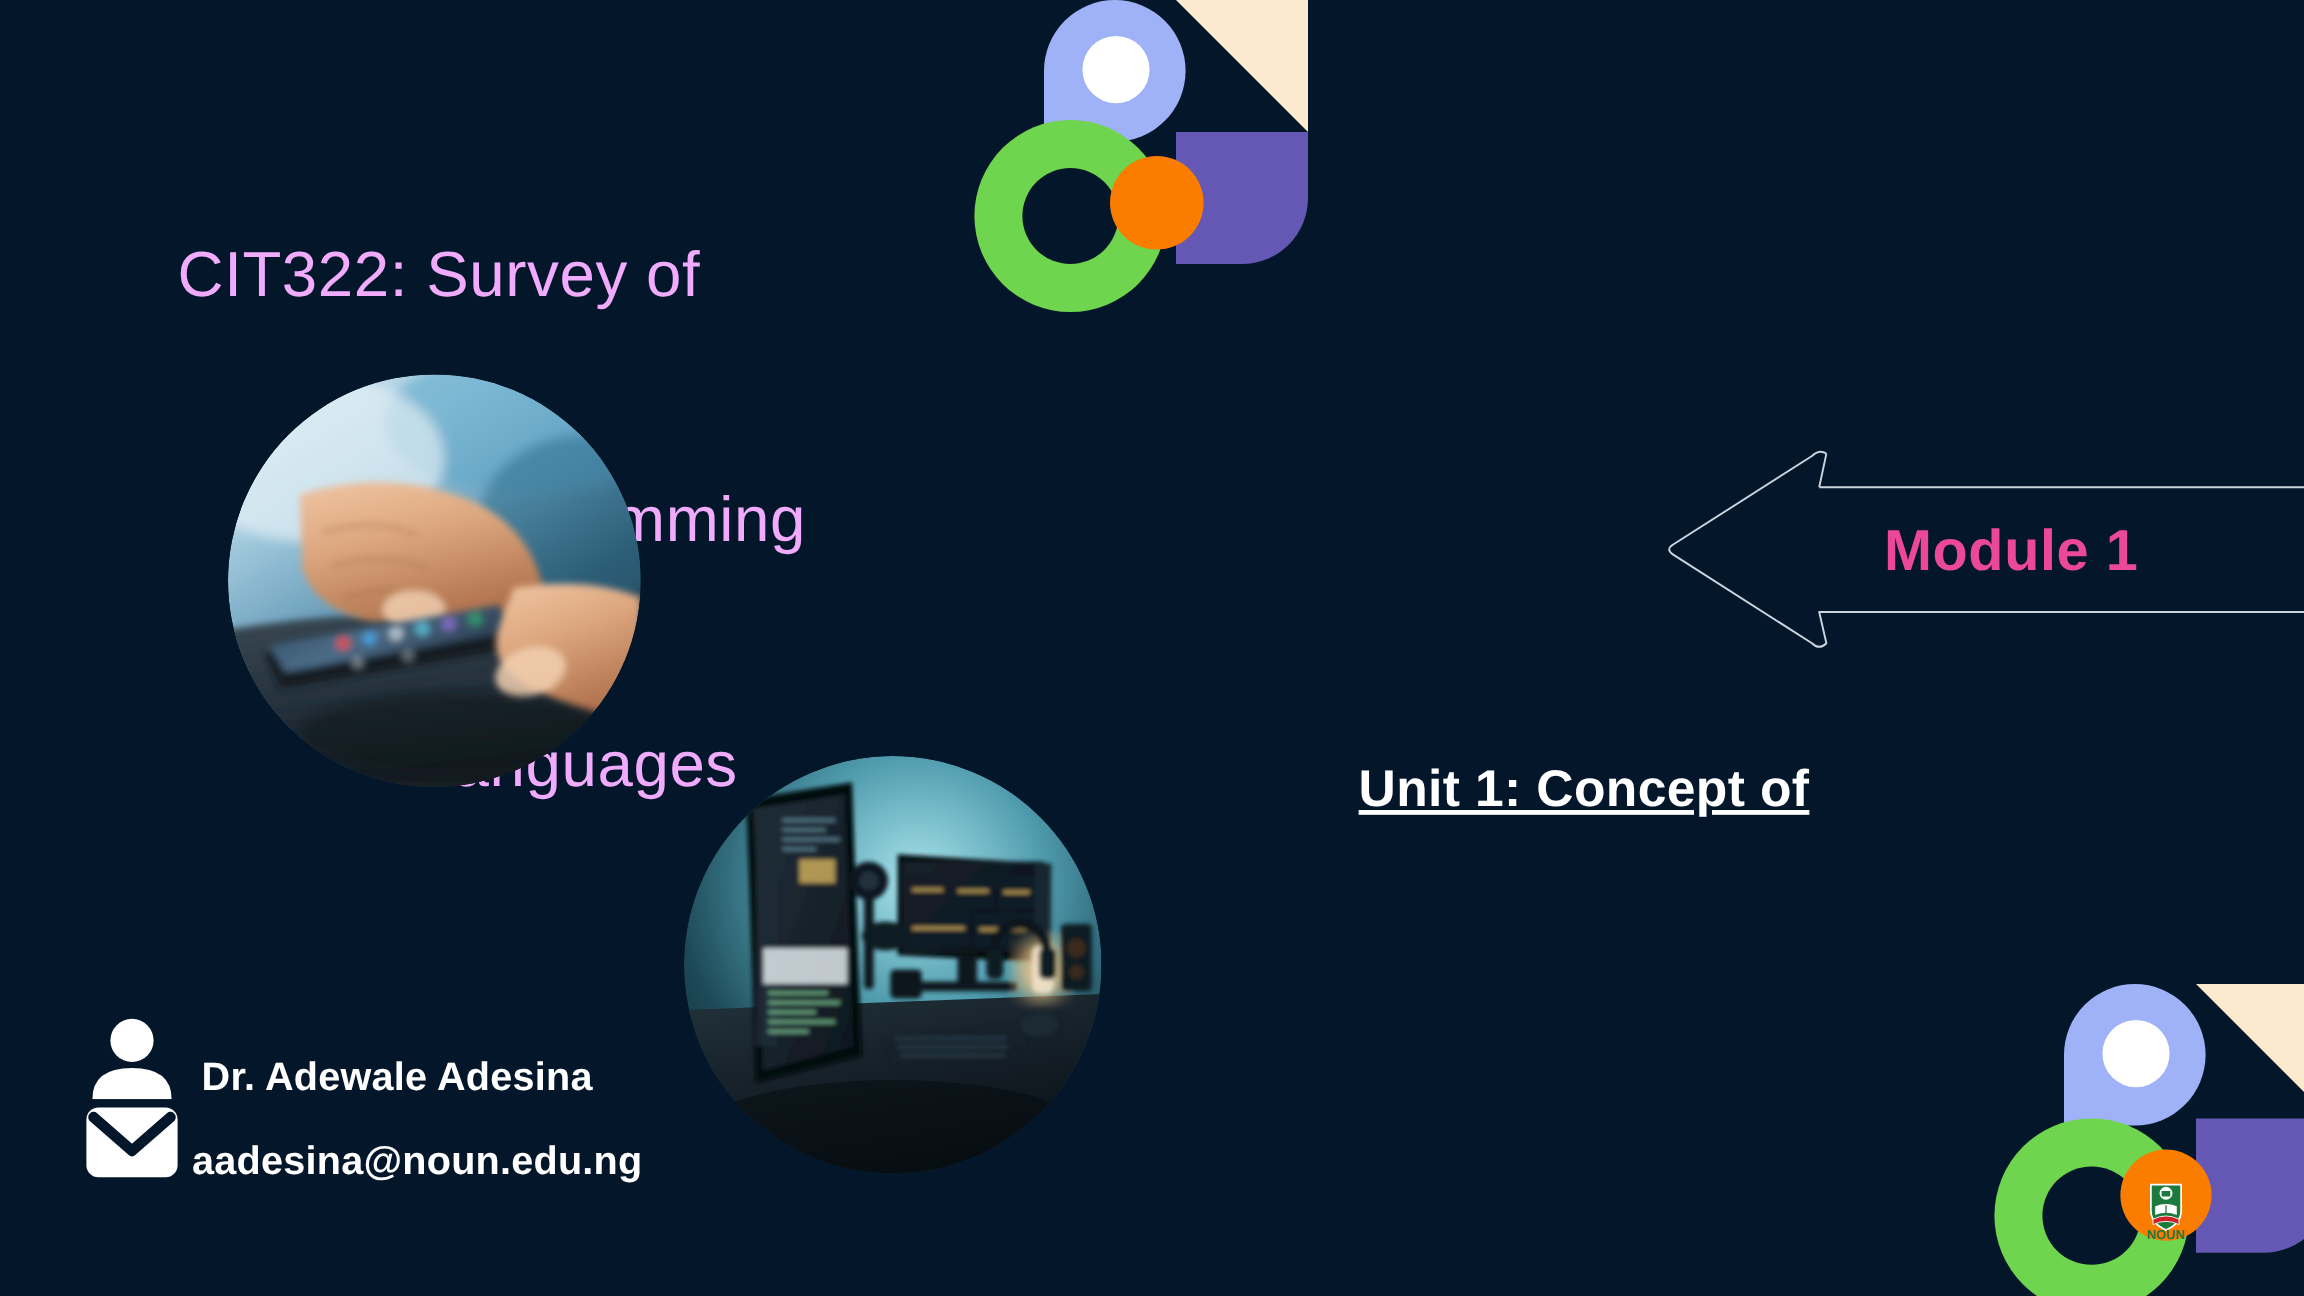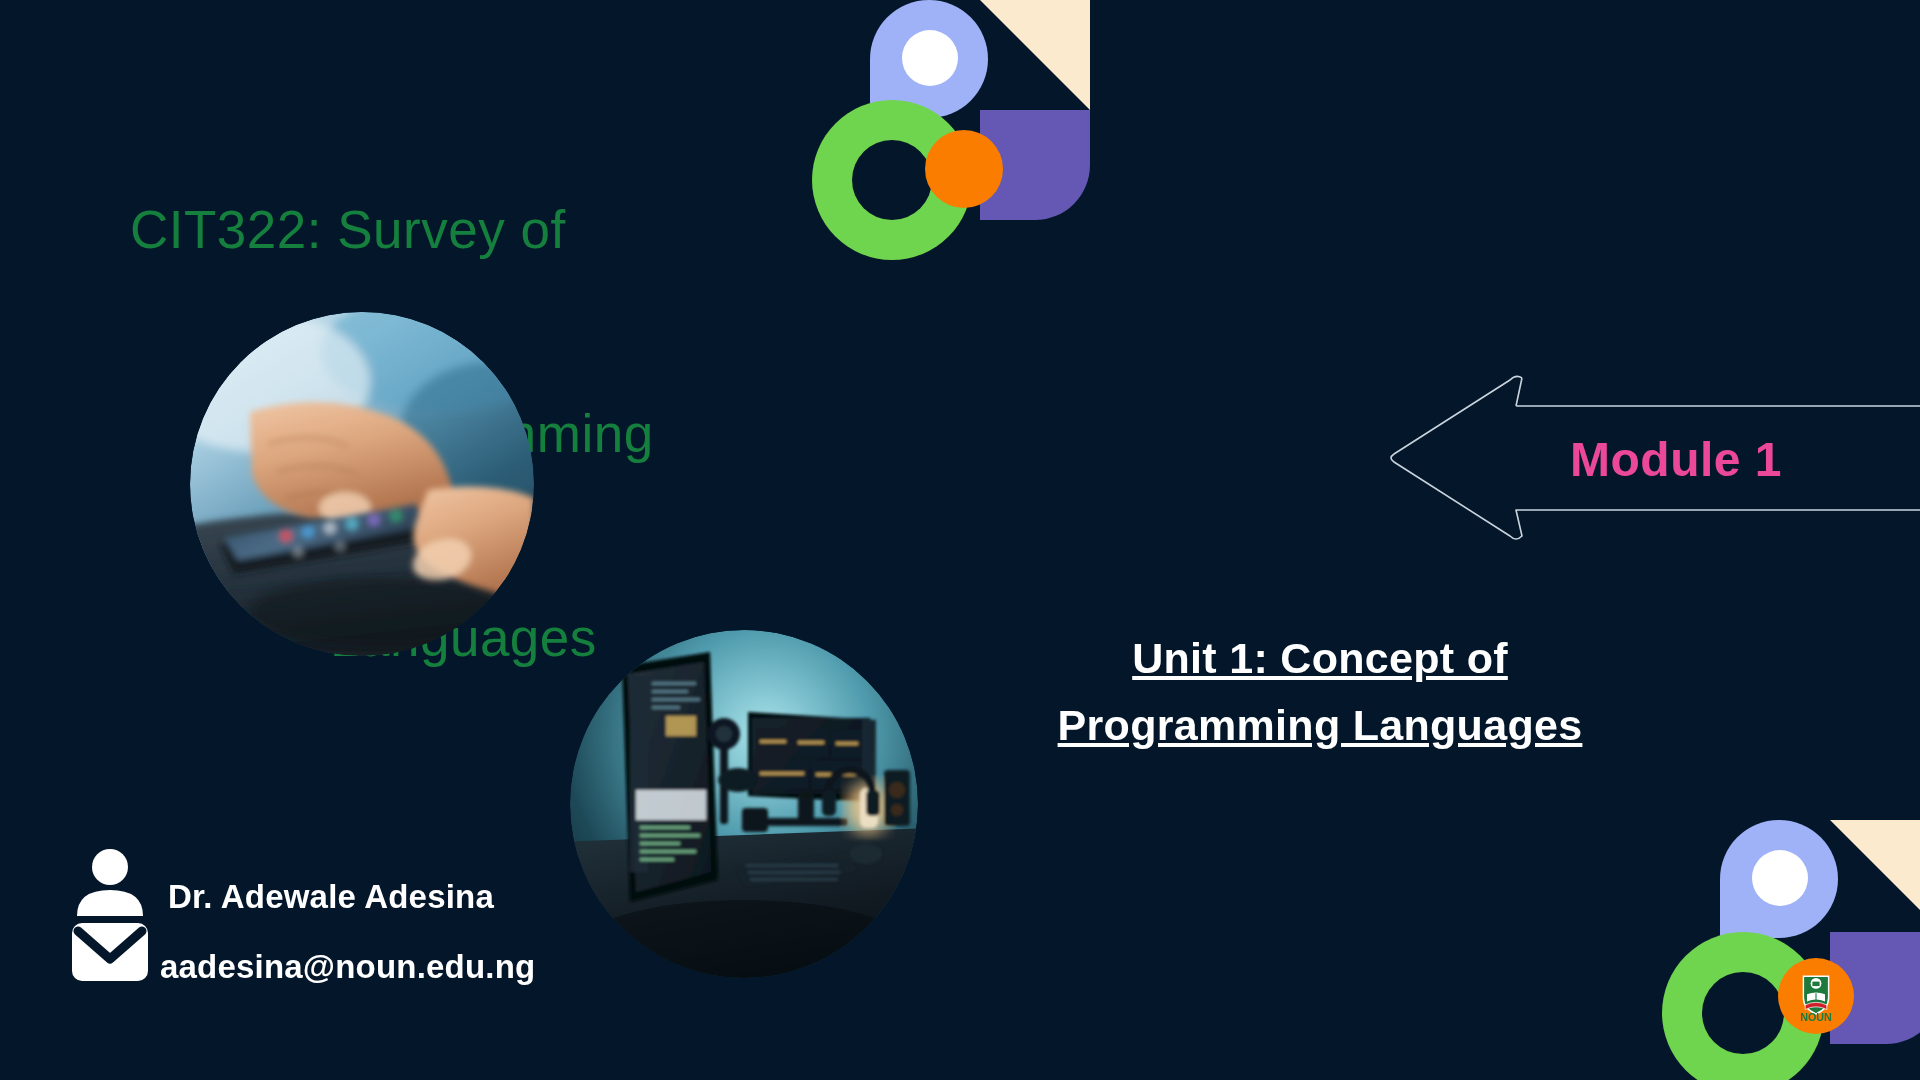--- a/index.html
+++ b/index.html
@@ -19,28 +19,28 @@
     inset: 0;
     width: 1920px;
     height: 1080px;
     background: #04172a;
     overflow: hidden;
   }
 
   
   .course-title {
     position: absolute;
-    left: 130px;
+    left: 148px;
     top: 60px;
     width: 680px;
     font-size: 53px;
     line-height: 68px;
     font-weight: 300;
     letter-spacing: 0.5px;
-    color: #15803d;
+    color: #f0abfc;
     white-space: pre;
   }
   .course-title .l1 { display:block; text-align: left; }
   .course-title .l2 { display:block; text-align: left; padding-left: 200px; }
   .course-title .l3 { display:block; text-align: left; padding-left: 200px; }
 
   
   .logo-motif { position: absolute; }
   .logo-motif .m-teardrop {
     position: absolute;
@@ -95,21 +95,21 @@
   
   #logo-bottom { left: 1670px; top: 810px; width: 290px; height: 300px; }
   #logo-bottom .m-teardrop   { left: 50px;  top: 10px;  width: 118px; height: 118px; }
   #logo-bottom .m-teardrop-dot { left: 82px; top: 40px; width: 56px; height: 56px; }
   #logo-bottom .m-triangle   { left: 160px; top: 10px;
       border-left: 112px solid transparent;
       border-top: 112px solid #fbeacd; }
   #logo-bottom .m-quarter    { left: 160px; top: 122px; width: 112px; height: 112px; }
   #logo-bottom .m-ring       { left: -8px;  top: 122px; width: 162px; height: 162px; }
   #logo-bottom .m-ring-hole  { left: 32px;  top: 162px; width: 82px; height: 82px; }
-  #logo-bottom .m-dot-orange { left: 108px; top: 148px; width: 76px; height: 76px; }
+  #logo-bottom .m-dot-orange { left: 97px; top: 148px; width: 76px; height: 76px; align-items: flex-end; }
 
   .noun-crest { width: 54px; height: 54px; display:block; }
 
   
   .photo-circle {
     position: absolute;
     border-radius: 50%;
     overflow: hidden;
   }
   #photo-phone { left: 190px; top: 312px; width: 344px; height: 344px; }
@@ -381,21 +381,20 @@
 
   <div id="arrow-banner">
     <svg viewBox="0 0 560 190" xmlns="http://www.w3.org/2000/svg" aria-hidden="true">
       <path d="M142 16 Q 136 12 130 18 L 14 92 Q 8 96 14 100 L 130 174 Q 136 180 142 174 L 136 148 L 560 148 M136 44 L 560 44 M142 16 L 136 44" fill="none" stroke="#c9d4de" stroke-width="1.6" stroke-linejoin="round"></path>
     </svg>
   </div>
   <div class="module-label">Module 1</div>
 
   <div class="unit-heading">
     <span>Unit 1: Concept of</span>
-    <span>Programming Languages</span>
   </div>
 
   <div class="author-block">
     <div class="author-row" id="person-row">
       <span class="icon-box">
         <svg width="78" height="68" viewBox="0 0 78 68" xmlns="http://www.w3.org/2000/svg" aria-hidden="true">
           <circle cx="39" cy="19" r="18" fill="#ffffff"></circle>
           <path d="M6 68 Q 6 42 39 42 Q 72 42 72 68 Z" fill="#ffffff"></path>
         </svg>
       </span>

